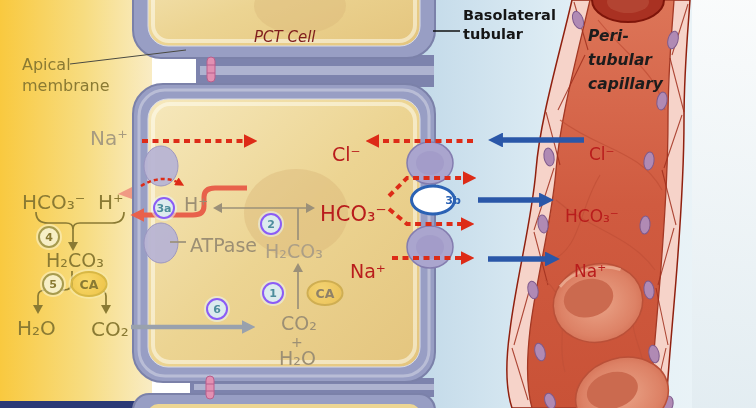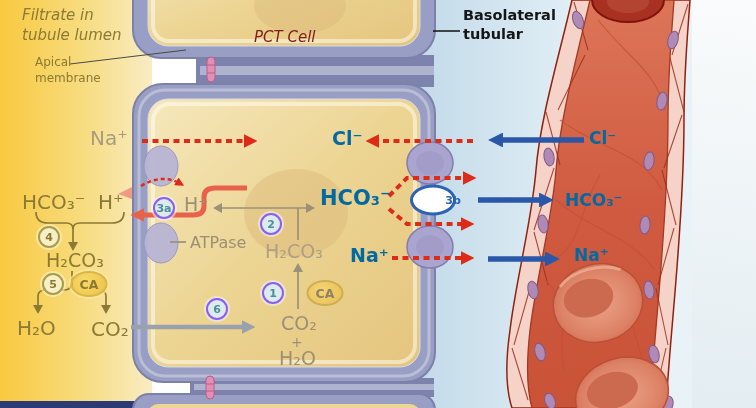--- a/index.html
+++ b/index.html
@@ -4,21 +4,21 @@
 <style>
   html,body{margin:0;padding:0;background:#ffffff;}
   .stage{position:relative;width:756px;height:408px;overflow:hidden;
          font-family:"DejaVu Sans",sans-serif;}
   .stage svg{position:absolute;left:0;top:0;}
   .lbl{position:absolute;white-space:pre-line;line-height:1.3;}
   .ital{font-style:italic;}
   .olive{color:#8a7a33;}
   .tan{color:#9c8f74;}
   .fade{color:#ac9f86;}
-  .blk{color:#0369a1;font-weight:bold;}
+  .blk{color:#b91c1c;font-weight:normal;margin-top:16px;}
   .badge{position:absolute;transform:translate(-50%,-50%);border-radius:50%;
          width:22px;height:22px;box-sizing:border-box;display:flex;
          align-items:center;justify-content:center;font-weight:bold;font-size:11px;}
   .badge.teal{background:#dcebee;border:2px solid #8b5cf6;color:#4d8d9c;
          box-shadow:0 0 0 2px rgba(235,245,245,.55);}
   .badge.oliveb{background:#f7efc6;border:2px solid #a79b4e;color:#8a7a33;
          box-shadow:0 0 0 2px rgba(250,242,200,.6);}
   .badge.blueb{background:#ffffff;border:3px solid #2b62b4;color:#2b62b4;
          width:25px;height:31px;font-size:11px;padding-left:40px;}
   .ca{position:absolute;transform:translate(-50%,-50%);width:33px;height:22px;
@@ -228,38 +228,39 @@
   <g stroke="#2a57a8" stroke-width="5.5" fill="none">
     <path d="M 584,140 L 494,140" marker-end="url(#mB)"></path>
     <path d="M 478,200 L 548,200" marker-end="url(#mB)"></path>
     <path d="M 488,259 L 554,259" marker-end="url(#mB)"></path>
   </g>
 
   <path d="M 70,64 L 186,50" stroke="#4a4a42" stroke-width="1"></path>
   <path d="M 433,31 L 460,31" stroke="#111111" stroke-width="1.5"></path>
 </svg>
 
-  <div class="lbl ital olive" style="left:22px;top:6px;font-size:15px">Filtrate in
-tubule lumen</div>
-  <div class="lbl olive" style="left:35px;top:55px;font-size:12px">Apical
+  <div class="lbl olive" style="left:22px;top:55px;font-size:16px">Apical
 membrane</div>
   <div class="lbl ital" style="left:254px;top:28px;font-size:15px;color:#7f1d1d">PCT Cell</div>
   <div class="lbl" style="left:463px;top:6px;font-size:14.5px;font-weight:bold;color:#151515">Basolateral
 tubular</div>
+  <div class="lbl ital" style="left:588px;top:24px;font-size:15.5px;font-weight:600;color:#1c1c1c;line-height:1.55">Peri-
+tubular
+capillary</div>
 
   <div class="lbl" style="left:90px;top:125px;font-size:20px;color:#a79b80">Na⁺</div>
   <div class="lbl olive" style="left:22px;top:189px;font-size:20px">HCO₃⁻</div>
   <div class="lbl olive" style="left:98px;top:189px;font-size:20px">H⁺</div>
   <div class="lbl olive" style="left:46px;top:248px;font-size:19px">H₂CO₃</div>
   <div class="lbl olive" style="left:17px;top:315px;font-size:20px">H₂O</div>
   <div class="lbl olive" style="left:91px;top:316px;font-size:20px">CO₂</div>
 
   <div class="lbl tan" style="left:184px;top:192px;font-size:19px">H⁺</div>
   <div class="lbl fade" style="left:265px;top:239px;font-size:19px">H₂CO₃</div>
-  <div class="lbl tan" style="left:190px;top:233px;font-size:16px">ATPase</div>
+  <div class="lbl tan" style="left:190px;top:233px;font-size:19px">ATPase</div>
   <div class="lbl tan" style="left:281px;top:311px;font-size:19px">CO₂</div>
   <div class="lbl tan" style="left:291px;top:333px;font-size:14px">+</div>
   <div class="lbl tan" style="left:279px;top:346px;font-size:19px">H₂O</div>
   <div class="lbl blk" style="left:320px;top:185px;font-size:21px">HCO₃⁻</div>
   <div class="lbl blk" style="left:350px;top:243px;font-size:19px">Na⁺</div>
   <div class="lbl blk" style="left:332px;top:126px;font-size:19px">Cl⁻</div>
 
   <div class="lbl blk" style="left:589px;top:127px;font-size:17px">Cl⁻</div>
   <div class="lbl blk" style="left:565px;top:189px;font-size:17px">HCO₃⁻</div>
   <div class="lbl blk" style="left:574px;top:244px;font-size:17px">Na⁺</div>

